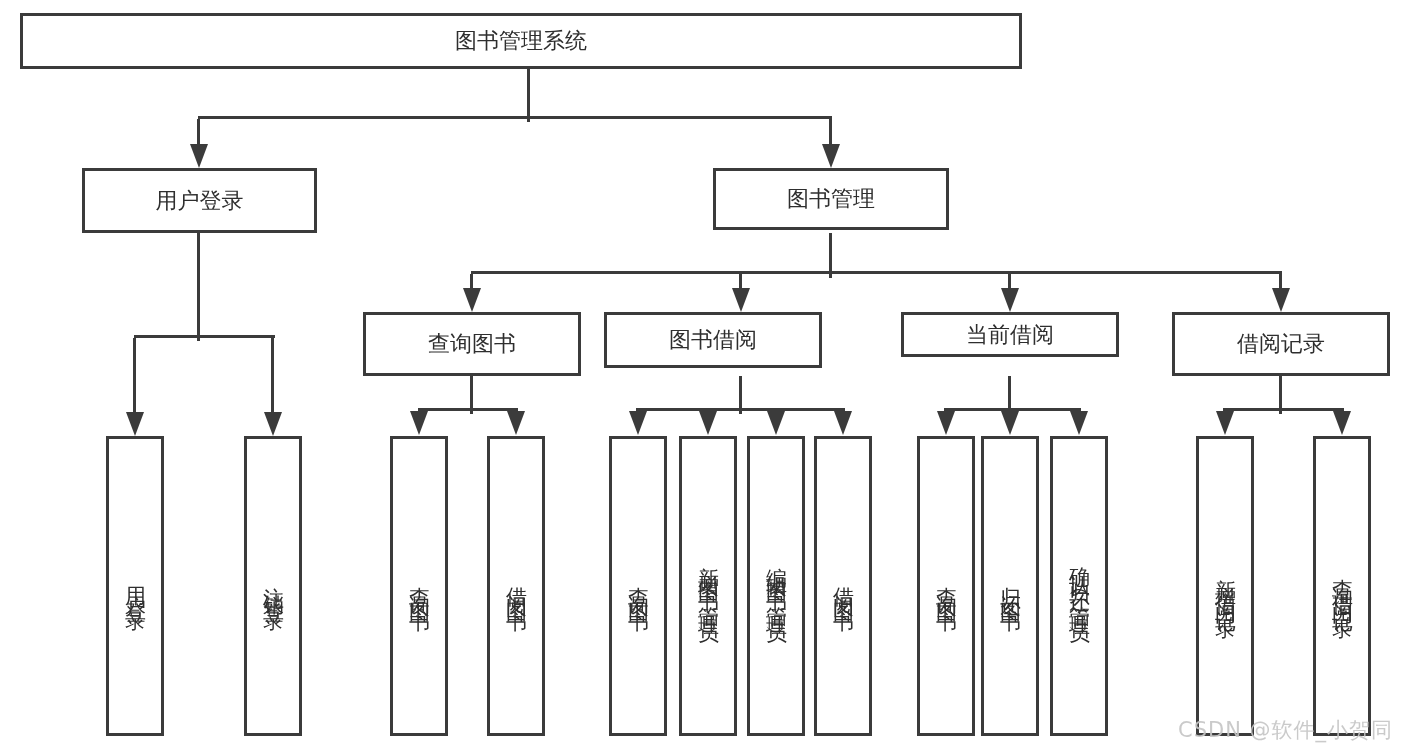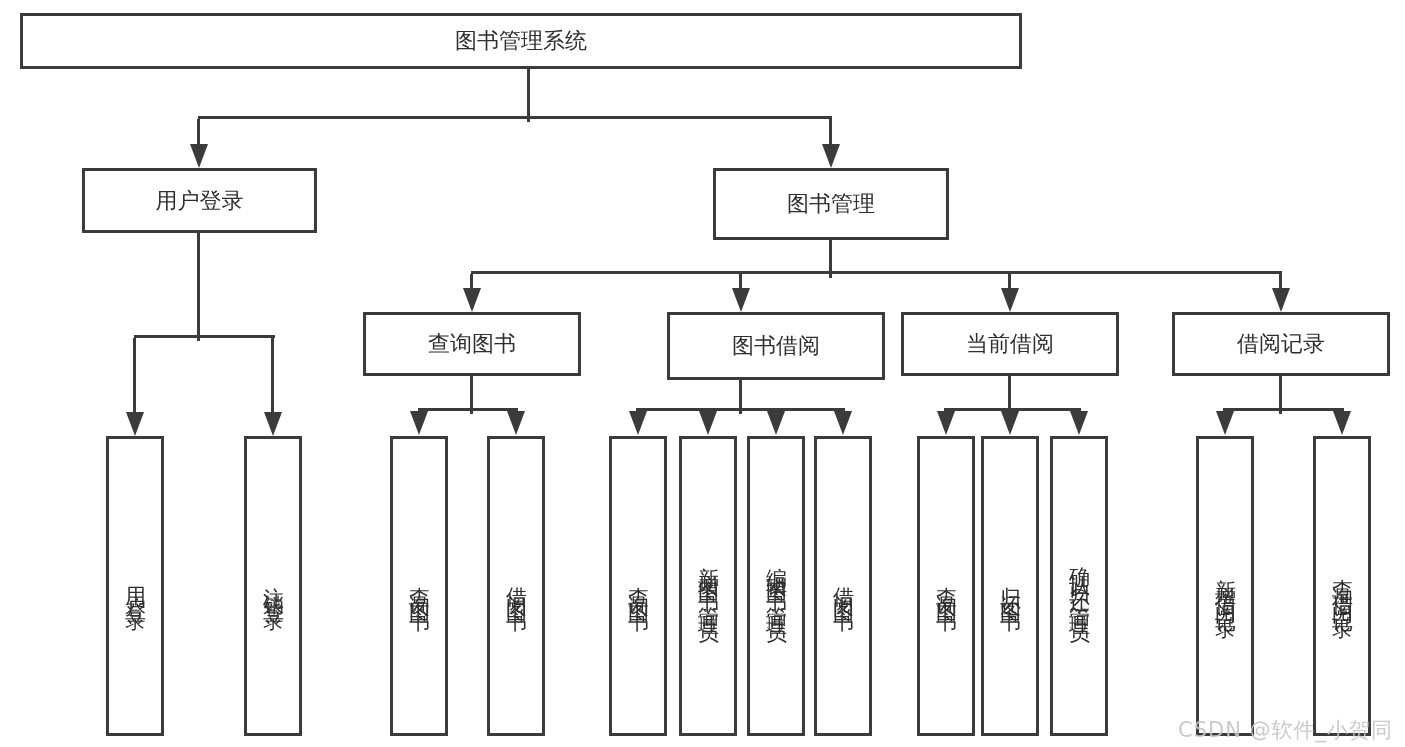--- a/index.html
+++ b/index.html
@@ -79,25 +79,25 @@
   <div class="ar" style="left:1070px;top:411px"></div>
 
   <div class="vl" style="left:1279px;top:376px;height:38px"></div>
   <div class="hl" style="left:1223px;top:408px;width:121px"></div>
   <div class="ar" style="left:1216px;top:411px"></div>
   <div class="ar" style="left:1333px;top:411px"></div>
 
   <div class="box" style="left:20px;top:13px;width:1002px;height:56px">图书管理系统</div>
 
   <div class="box" style="left:82px;top:168px;width:235px;height:65px">用户登录</div>
-  <div class="box" style="left:713px;top:168px;width:236px;height:72px">图书管理</div>
+  <div class="box" style="left:713px;top:168px;width:236px;height:62px">图书管理</div>
 
   <div class="box" style="left:363px;top:312px;width:218px;height:64px">查询图书</div>
-  <div class="box" style="left:667px;top:312px;width:218px;height:68px">图书借阅</div>
-  <div class="box" style="left:901px;top:312px;width:218px;height:64px">当前借阅</div>
+  <div class="box" style="left:604px;top:312px;width:218px;height:56px">图书借阅</div>
+  <div class="box" style="left:901px;top:312px;width:218px;height:45px">当前借阅</div>
   <div class="box" style="left:1172px;top:312px;width:218px;height:64px">借阅记录</div>
 
   <div class="box v" style="left:106px;top:436px;width:58px;height:300px">用户登录</div>
   <div class="box v" style="left:244px;top:436px;width:58px;height:300px">注销登录</div>
 
   <div class="box v" style="left:390px;top:436px;width:58px;height:300px">查询图书</div>
   <div class="box v" style="left:487px;top:436px;width:58px;height:300px">借阅图书</div>
 
   <div class="box v" style="left:609px;top:436px;width:58px;height:300px">查询图书</div>
   <div class="box v" style="left:679px;top:436px;width:58px;height:300px">新增图书（管理员）</div>

